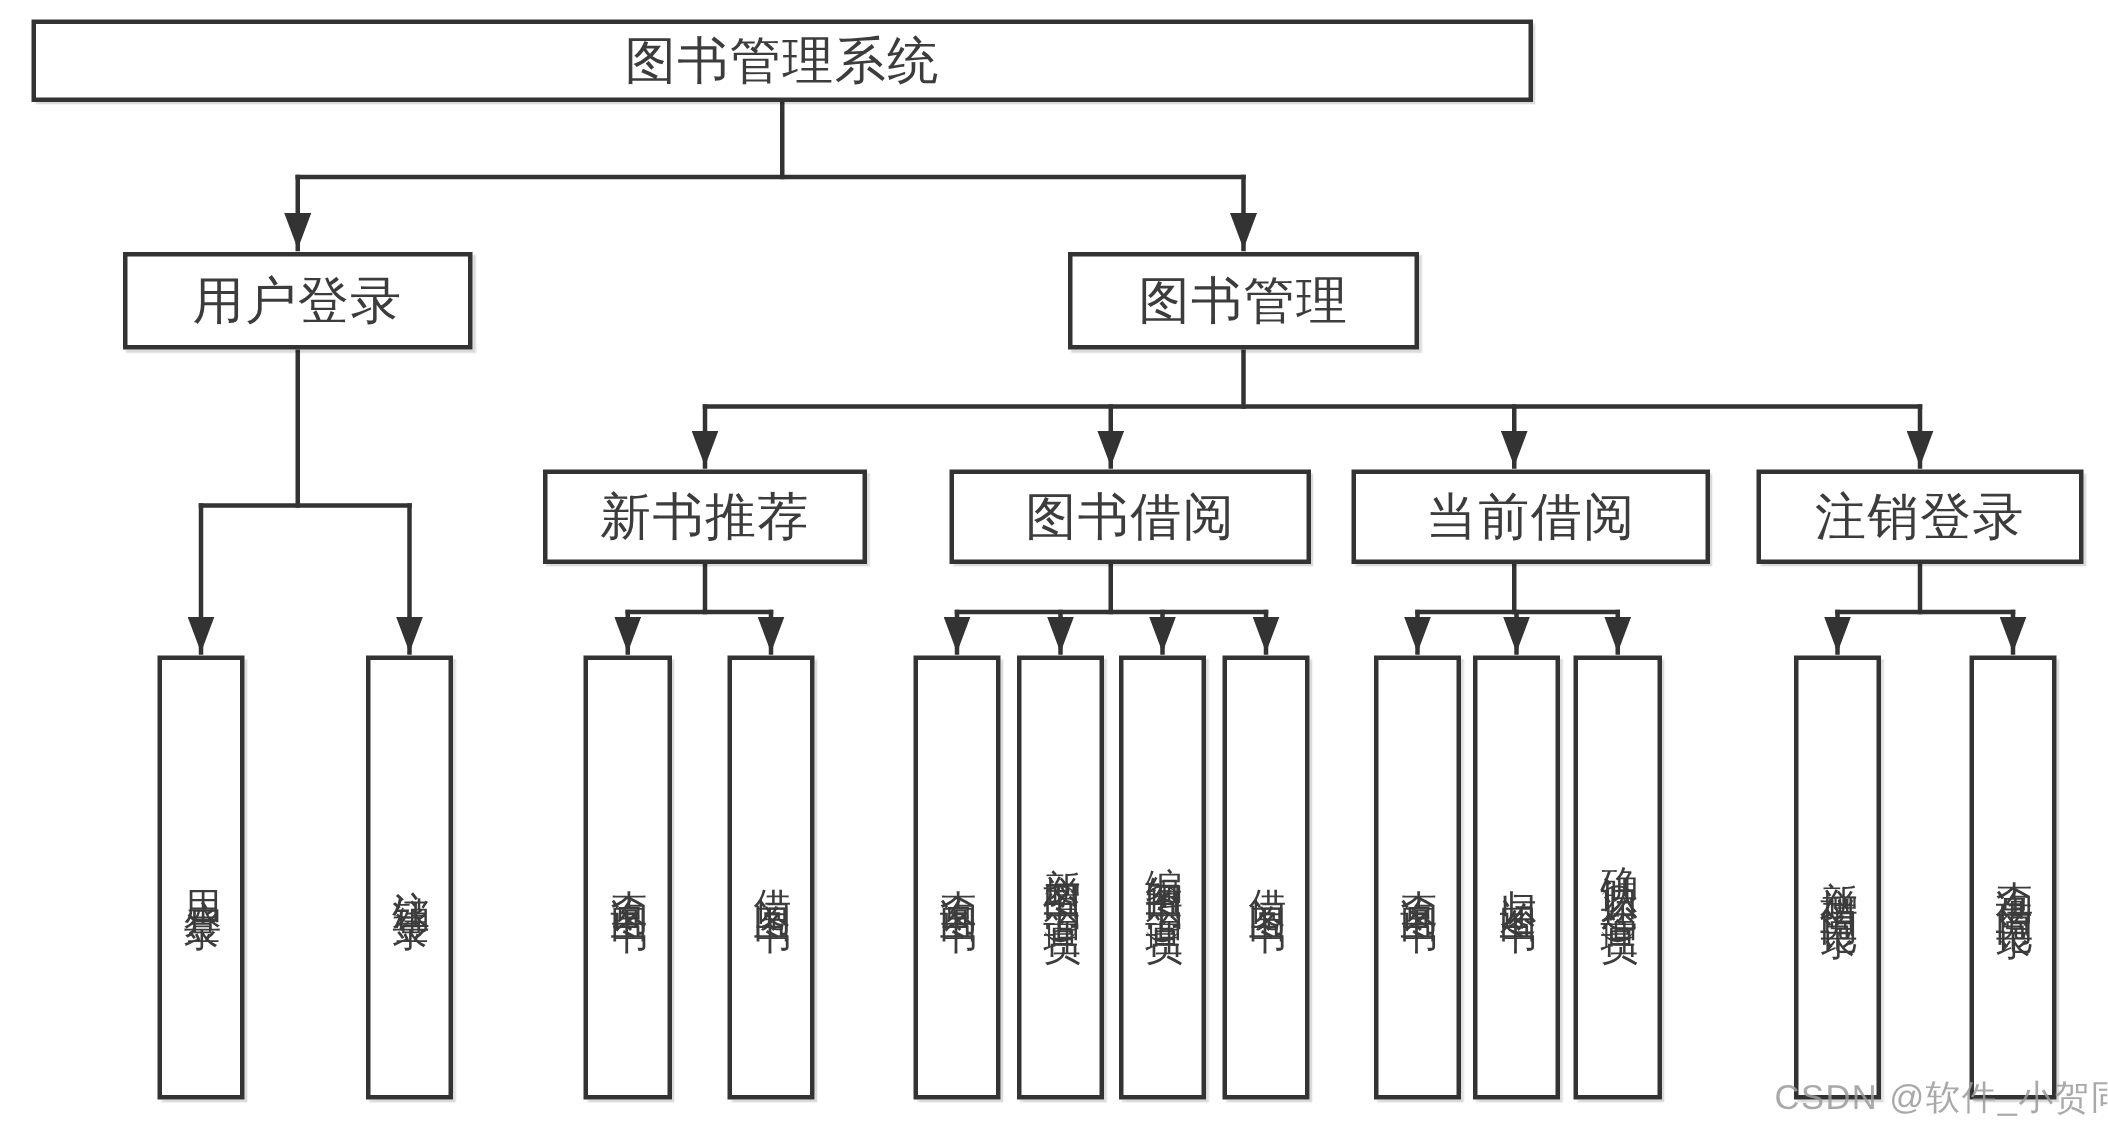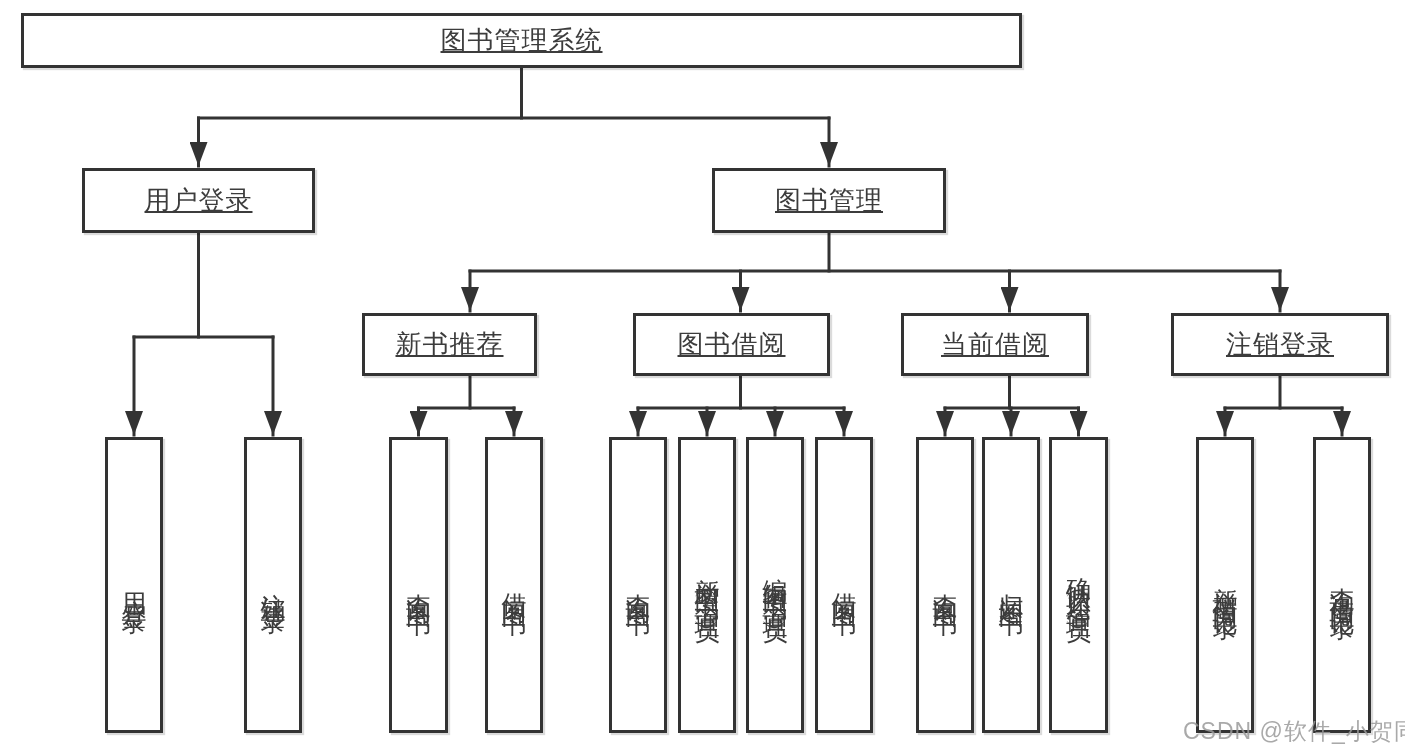--- a/index.html
+++ b/index.html
@@ -18,21 +18,21 @@
     box-sizing: border-box;
     background: #ffffff;
     border: 3px solid #333333;
     display: flex;
     align-items: center;
     justify-content: center;
     z-index: 2;
     color: #3c3c3c;
     box-shadow: 2px 2px 1px rgba(0,0,0,0.14);
   }
-  .hlabel { font-size: 26px; letter-spacing: 1px; white-space: nowrap; text-decoration: underline; }
+  .hlabel { font-size: 34px; letter-spacing: 1px; white-space: nowrap; }
   .leaf .vlabel {
     writing-mode: vertical-rl;
     text-orientation: mixed;
     font-size: 25px;
     letter-spacing: 6px;
     line-height: 1;
     white-space: nowrap;
   }
   #watermark {
     position: absolute;
@@ -102,27 +102,27 @@
     <span class="hlabel">图书管理系统</span>
   </div>
 
   <div class="node" style="left:82px; top:168px; width:233px; height:65px;">
     <span class="hlabel">用户登录</span>
   </div>
   <div class="node" style="left:712px; top:168px; width:234px; height:65px;text-align:right;">
     <span class="hlabel">图书管理</span>
   </div>
 
-  <div class="node" style="left:362px; top:313px; width:175px; height:63px;">
+  <div class="node" style="left:362px; top:313px; width:216px; height:63px;">
     <span class="hlabel">新书推荐</span>
   </div>
-  <div class="node" style="left:633px; top:313px; width:197px; height:63px;">
+  <div class="node" style="left:633px; top:313px; width:241px; height:63px;">
     <span class="hlabel">图书借阅</span>
   </div>
-  <div class="node" style="left:901px; top:313px; width:188px; height:63px;">
+  <div class="node" style="left:901px; top:313px; width:239px; height:63px;">
     <span class="hlabel">当前借阅</span>
   </div>
   <div class="node" style="left:1171px; top:313px; width:218px; height:63px;">
     <span class="hlabel">注销登录</span>
   </div>
 
   <div class="node leaf" style="left:105px; top:437px; width:58px; height:296px;">
     <span class="vlabel">用户登录</span>
   </div>
   <div class="node leaf" style="left:244px; top:437px; width:58px; height:296px;">

